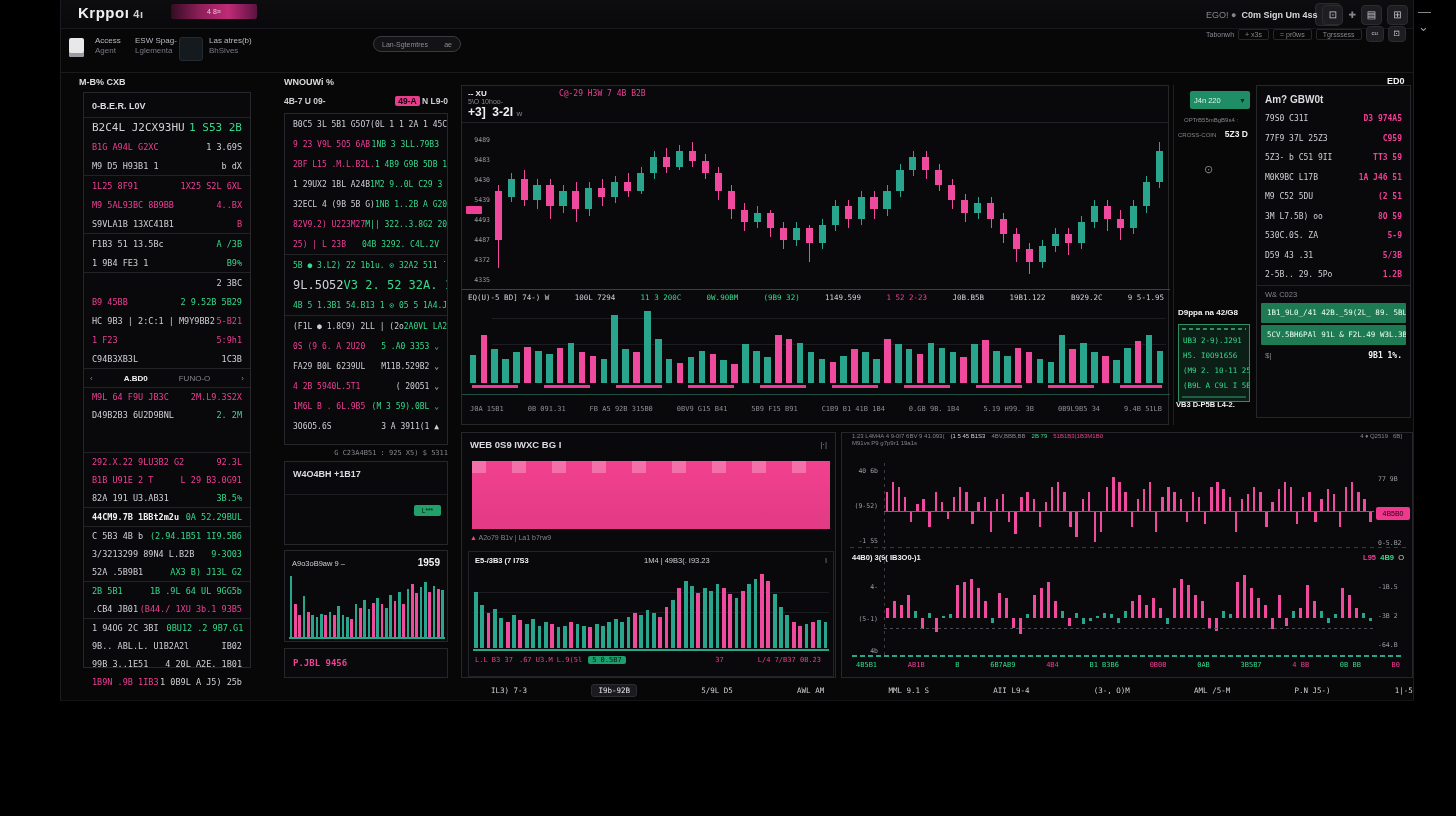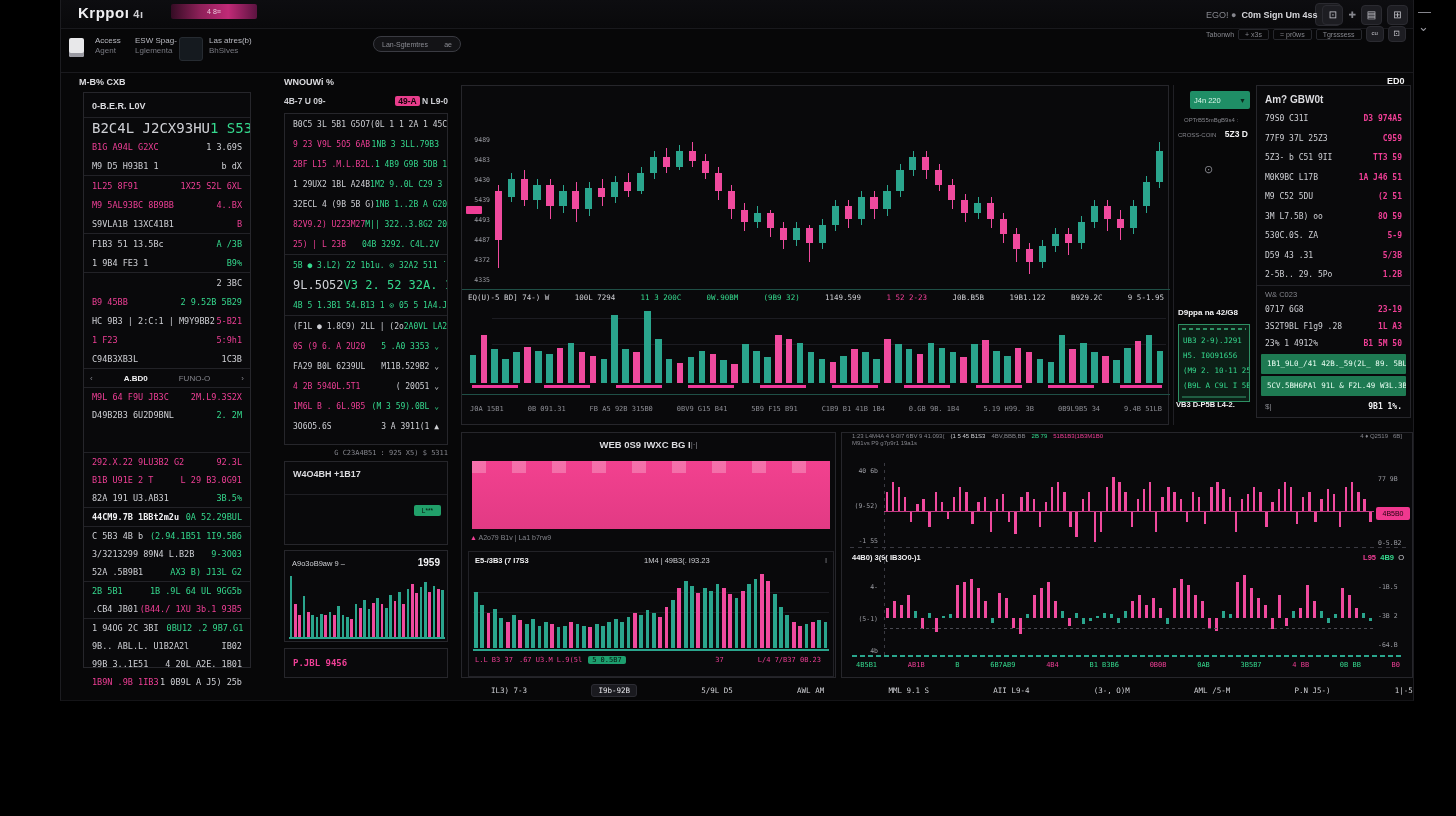--- a/index.html
+++ b/index.html
@@ -96,21 +96,21 @@
       <span class="seg">Tgrsssess</span>
       <span class="sqbtn" style="width:16px;height:14px;font-size:6px;line-height:13px;">cu</span>
       <span class="sqbtn" style="width:16px;height:14px;font-size:8px;line-height:13px;">⊡</span>
     </div>
     <div class="abs c-b" style="left:1326px;top:76px;font-size:9px;">ED0</div>
 
     <div class="abs ptitle" style="left:18px;top:77px;">M-B% CXB</div>
     <div class="panel" style="left:22px;top:92px;width:168px;height:576px;">
       <div class="ptitle" style="padding:8px 8px 6px;border-bottom:1px solid #222227;">0-B.E.R. L0V</div>
       <div>
-          <div class="kvrow" style="height: 19px; font-size: 14px;">
+          <div class="kvrow" style="height: 19px; font-size: 11px;">
             <span class="c-w">B2C4L J2CX93HU</span>
             <span class="c-g">1 S53 2B</span>
           </div>
           <div class="kvrow" style="height: 19px; font-size: 8.5px; gap: 40px;">
             <span class="c-p">B1G A94L G2XC</span>
             <span class="c-w">1 3.69S</span>
           </div>
           <div class="kvrow" style="height: 19px; font-size: 8.5px;">
             <span class="c-w">M9 D5 H93B1 1</span>
             <span class="c-w">b dX</span>
@@ -349,20 +349,31 @@
           <div style="position: absolute; left: 147.983px; top: 15.7143px; width: 2.6px; height: 50.2857px; background: rgb(240, 74, 158);"></div>
           <div style="position: absolute; left: 152.317px; top: 17.2857px; width: 2.6px; height: 48.7143px; background: rgb(42, 165, 141);"></div>
         </div>
       <div style="position:absolute;left:4px;bottom:2px;width:156px;height:2px;background:#2aa58d;"></div>
     </div>
     <div class="panel" style="left:223px;top:648px;width:164px;height:30px;display:flex;align-items:center;padding:0 8px;">
       <span class="c-p mono" style="font-size:9px;font-weight:bold;">P.JBL  9456</span>
     </div>
 
     <div class="panel" style="left:400px;top:85px;width:708px;height:340px;">
+      <div style="padding:3px 6px;border-bottom:1px solid #202025;">
+        <div style="font-size:8px;">
+          <span class="c-b">-- XU</span>
+          <span class="c-p mono" style="margin-left:70px;">C@-29 H3W 7 4B B2B</span>
+        </div>
+        <div class="c-d" style="font-size:7px;">5\O  10hoo-</div>
+        <div style="font-size:12px;font-weight:bold;color:#f0f0f3;">
+          <span>+3]</span>&nbsp;&nbsp;<span>3-2I</span>
+          <span class="c-d" style="font-size:8px;font-weight:normal;">w</span>
+        </div>
+      </div>
       <div class="collabels" style="left:2px;top:50px;width:26px;height:148px;">
           <span>9489</span>
           <span>9483</span>
           <span>9430</span>
           <span>5439</span>
           <span>4493</span>
           <span>4487</span>
           <span>4372</span>
           <span>4335</span>
         </div>
@@ -631,45 +642,31 @@
             <span class="c-w">D59 43 .31</span>
             <span class="c-p" style="font-weight: bold;">5/3B</span>
           </div>
           <div class="kvrow" style="height: 19.5px; font-size: 8px;">
             <span class="c-w">2-5B.. 29. 5Po</span>
             <span class="c-p" style="font-weight: bold; margin-left: 12px;">1.2B</span>
           </div>
         </div>
       <div class="c-d" style="font-size:7.5px;padding:4px 8px 2px;border-top:1px solid #222227;">W&amp; C023</div>
       <div>
-          <div class="kvrow" style="height: 17px; font-size: 8px;">
-            <span class="c-w">0717 6G8</span>
-            <span class="c-p" style="font-weight: bold;">23-19</span>
-          </div>
-          <div class="kvrow" style="height: 17px; font-size: 8px;">
-            <span class="c-w">3S2T9BL F1g9 .28</span>
-            <span class="c-p" style="font-weight: bold;">1L A3</span>
-          </div>
-          <div class="kvrow" style="height: 17px; font-size: 8px;">
-            <span class="c-w">23% 1 4912%</span>
-            <span class="c-p" style="font-weight: bold;">B1 5M 50</span>
-          </div>
-        </div>
-      <div>
           <div class="greenrow">1B1_9L0_/41 42B._59(2L_ 89.   5BL.89</div>
           <div class="greenrow">5CV.5BH6PAl 91L &amp; F2L.49    W3L.3B</div>
         </div>
       <div style="display:flex;justify-content:space-between;padding:4px 8px;">
         <span class="c-d" style="font-size:8px;">$|</span>
         <span class="c-b mono" style="font-size:8px;">9B1 1%.</span>
       </div>
     </div>
 
     <div class="panel" style="left:400px;top:432px;width:375px;height:246px;">
-      <div style="display:flex;justify-content:center;align-items:center;padding:6px 8px 4px;">
+      <div style="display:flex;justify-content:space-between;align-items:center;padding:6px 8px 4px;">
         <span class="ptitle" style="font-size:9.5px;">WEB 0S9 IWXC BG I</span>
         <span class="c-d" style="font-size:8px;">|·|</span>
       </div>
       <div class="abs" style="left:10px;top:28px;width:358px;height:68px;background:linear-gradient(#f2418f,#e23a84);">
         <div style="height:12px;background:repeating-linear-gradient(90deg,rgba(255,255,255,.25) 0 14px,rgba(0,0,0,0) 14px 40px);"></div>
       </div>
       <div class="abs" style="left:8px;top:101px;font-size:7px;">
         <span class="c-p">▲</span>
         <span class="c-d">A2o79 B1v | La1 b7rw9</span>
       </div>

